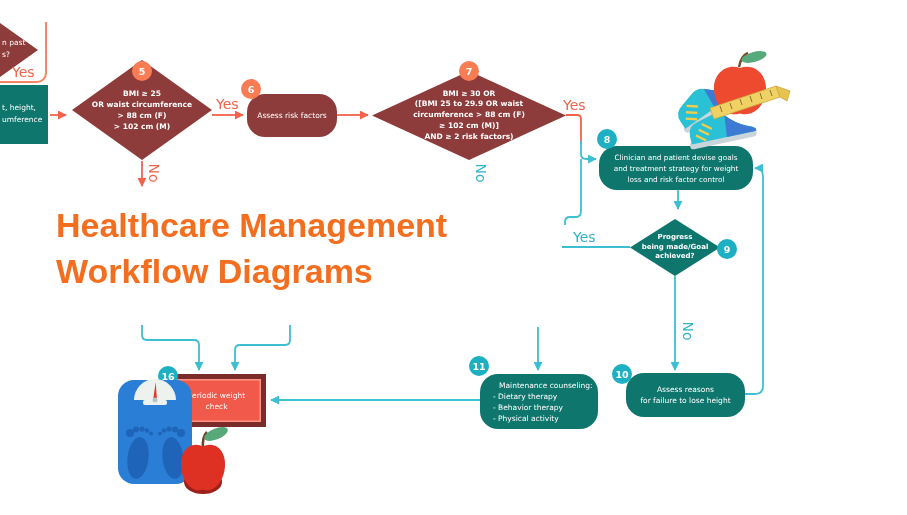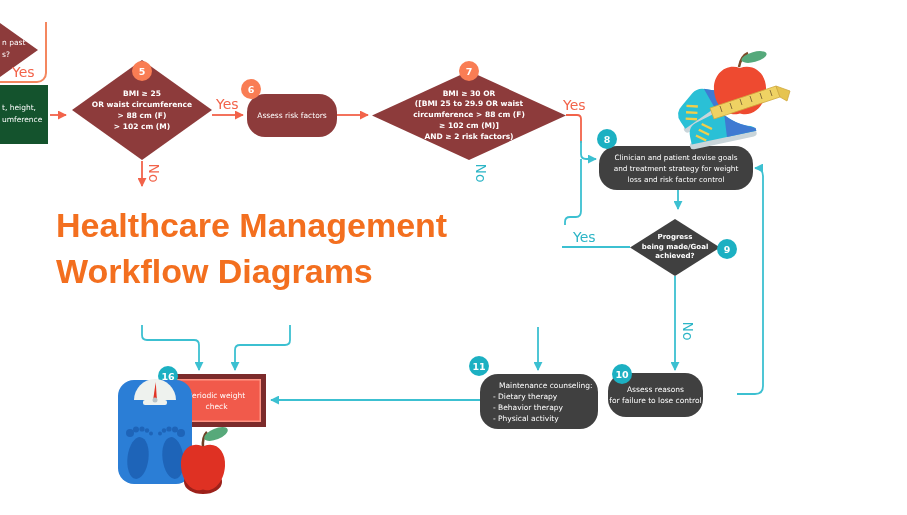--- a/index.html
+++ b/index.html
@@ -5,21 +5,21 @@
   html,body{margin:0;padding:0;background:#fff;}
   #canvas{position:relative;width:907px;height:515px;overflow:hidden;background:#fff;
           font-family:"DejaVu Sans",sans-serif;margin-top:22px;}
   .abs{position:absolute;}
   svg.layer{position:absolute;left:0;top:0;width:907px;height:515px;pointer-events:none;}
 
   
   .diamond{position:absolute;display:flex;align-items:center;justify-content:center;
            clip-path:polygon(50% 0,100% 50%,50% 100%,0 50%);color:#fff;text-align:center;font-weight:bold;}
   .maroon{background:#8d3b3b;}
-  .salmon{background:#404040;}
+  .salmon{background:#0f766e;}
   .rect{position:absolute;display:flex;flex-direction:column;align-items:center;
         justify-content:center;color:#fff;text-align:center;border-radius:18px;}
   .t75{font-size:7.5px;line-height:11px;}
   .t73{font-size:7.3px;line-height:11px;}
   .t70{font-size:7px;line-height:9.5px;}
   .t105{font-size:7.5px;line-height:10.8px;}
 
   .numcircle{position:absolute;width:20px;height:20px;border-radius:50%;display:flex;
              align-items:center;justify-content:center;color:#fff;font-size:9.5px;
              font-weight:bold;}
@@ -33,21 +33,21 @@
 
   .title{position:absolute;left:56px;top:180px;color:#f36f1f;
          font-family:"Liberation Sans",sans-serif;font-weight:bold;
          font-size:34px;line-height:46px;}
 
   
   .cut-frame{position:absolute;left:-120px;top:-82px;width:163px;height:139px;
              border:2px solid #f4875f;border-radius:10px;background:transparent;}
   .frag-diamond{position:absolute;left:0;top:1px;width:38px;height:54px;background:#8d3b3b;
                 clip-path:polygon(0 0,100% 50%,0 100%);}
-  .frag-box{position:absolute;left:0;top:63px;width:48px;height:59px;background:#14532d;}
+  .frag-box{position:absolute;left:0;top:63px;width:48px;height:59px;background:#0f766e;}
   .fragtxt{position:absolute;color:#fff;font-size:7.5px;line-height:11px;}
 
   .b16{position:absolute;left:167px;top:352px;width:99px;height:53px;background:#f15a4b;
        border:5px solid #7c2b2b;box-sizing:border-box;box-shadow:inset 0 0 0 1.5px #ff9484;
        display:flex;flex-direction:column;align-items:center;justify-content:center;
        color:#fff;text-align:center;}
   .b11lines{align-items:flex-start;text-align:left;padding-left:13px;box-sizing:border-box;}
 </style>
 </head>
 <body>
@@ -136,23 +136,23 @@
     <div>
       <div>Progress</div>
       <div>being made/Goal</div>
       <div>achieved?</div>
     </div>
   </div>
   <div class="numcircle ncir-t" style="left:717px;top:217px">9</div>
   <span class="lbl lbl-t" style="left:573px;top:210px">Yes</span>
   <span class="lbl lbl-t rot" style="left:678px;top:304px">No</span>
 
-  <div class="rect salmon t75" style="left:608px;top:351px;width:95px;height:44px">
+  <div class="rect salmon t75" style="left:626px;top:351px;width:119px;height:44px">
     <div>Assess reasons</div>
-    <div>for failure to lose control</div>
+    <div>for failure to lose height</div>
   </div>
   <div class="numcircle ncir-t" style="left:612px;top:342px">10</div>
 
   <div class="rect salmon t75 b11lines" style="left:480px;top:352px;width:118px;height:55px">
     <div style="padding-left:6px">Maintenance counseling:</div>
     <div>- Dietary therapy</div>
     <div>- Behavior therapy</div>
     <div>- Physical activity</div>
   </div>
   <div class="numcircle ncir-t" style="left:469px;top:334px">11</div>

